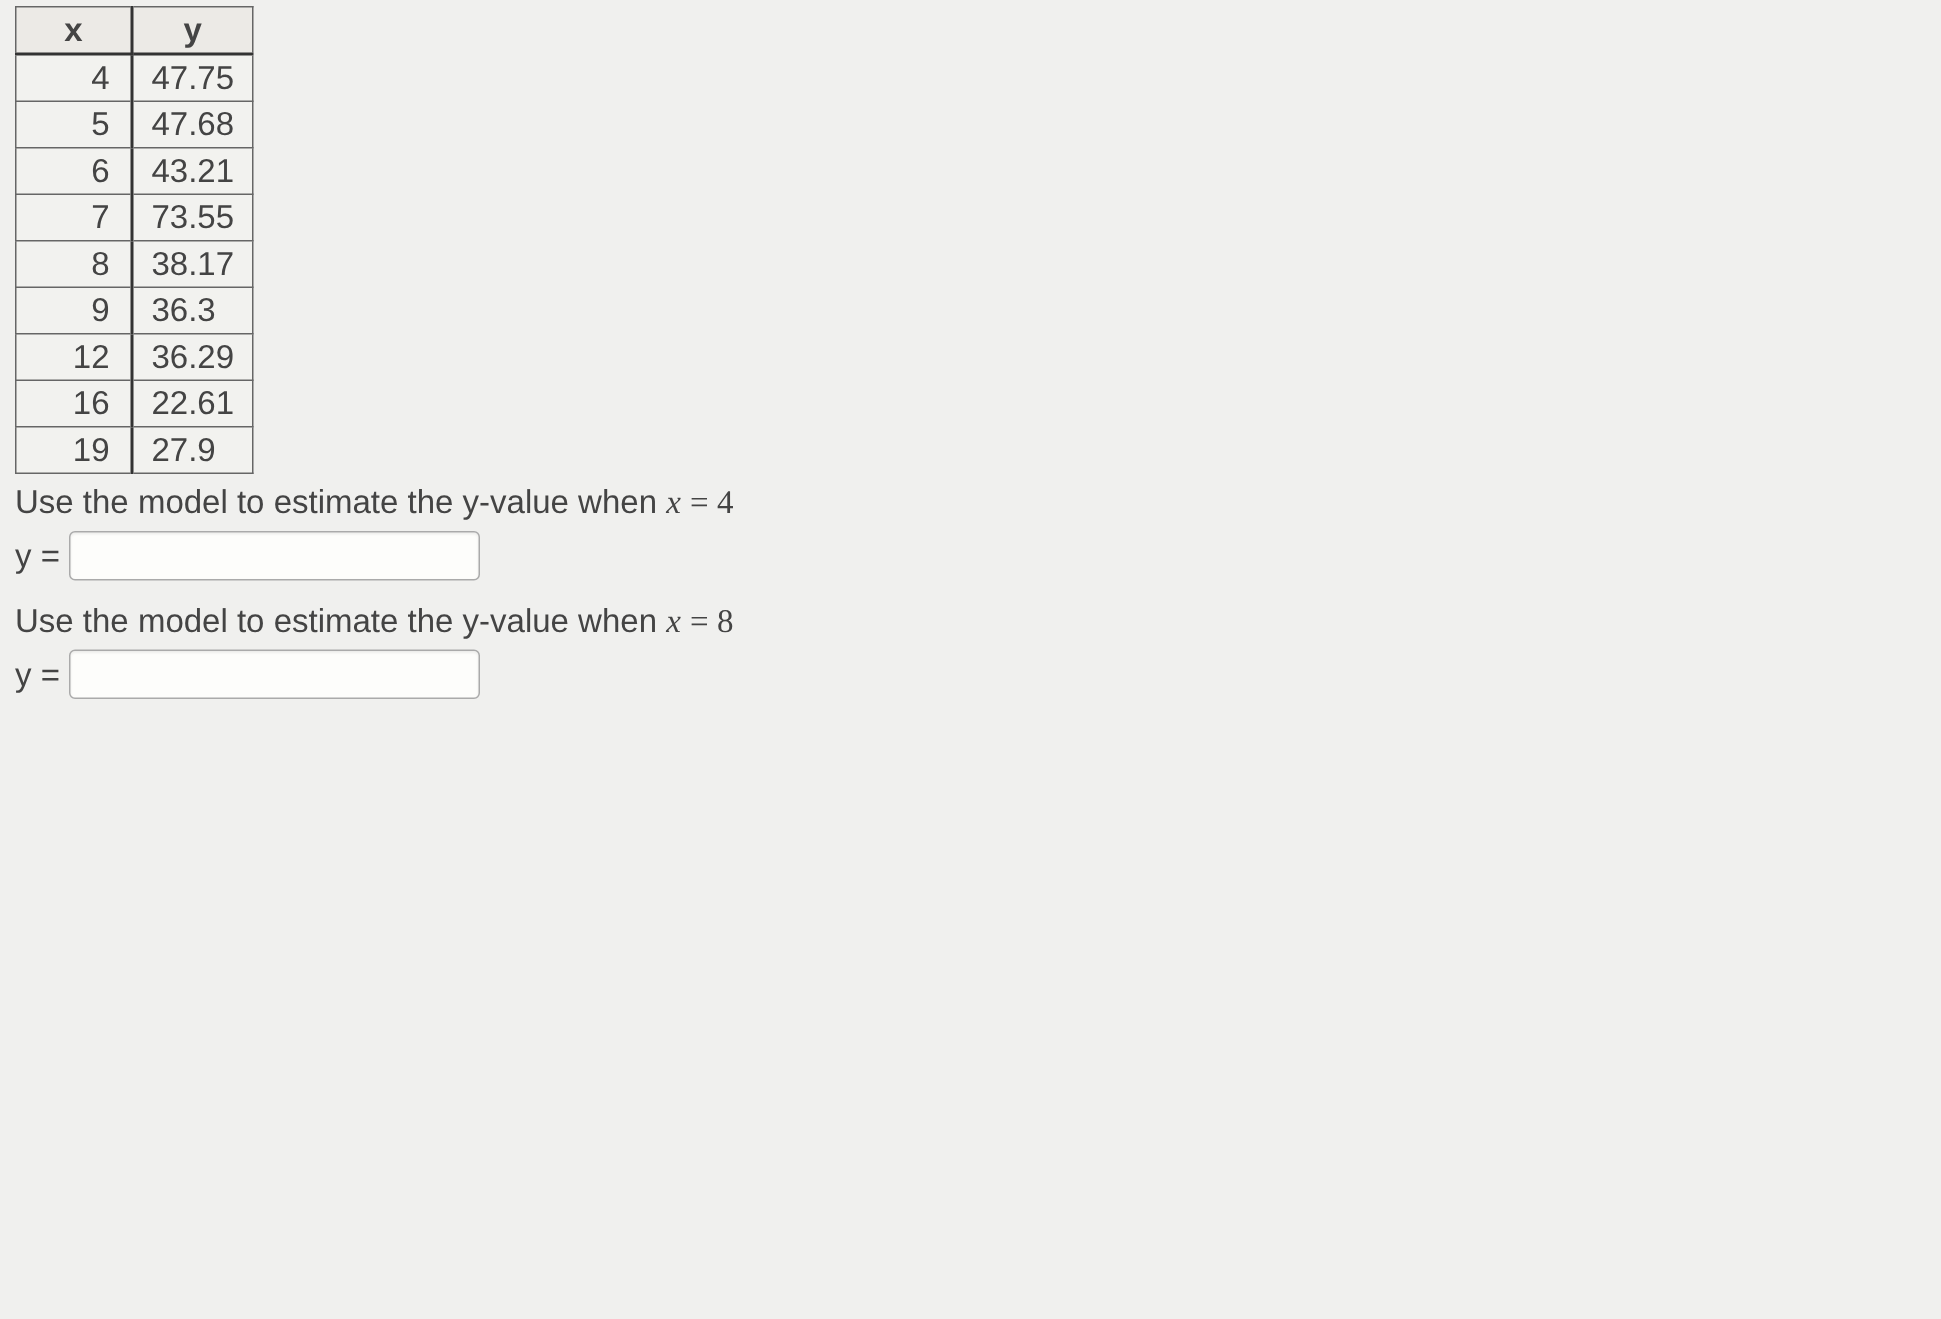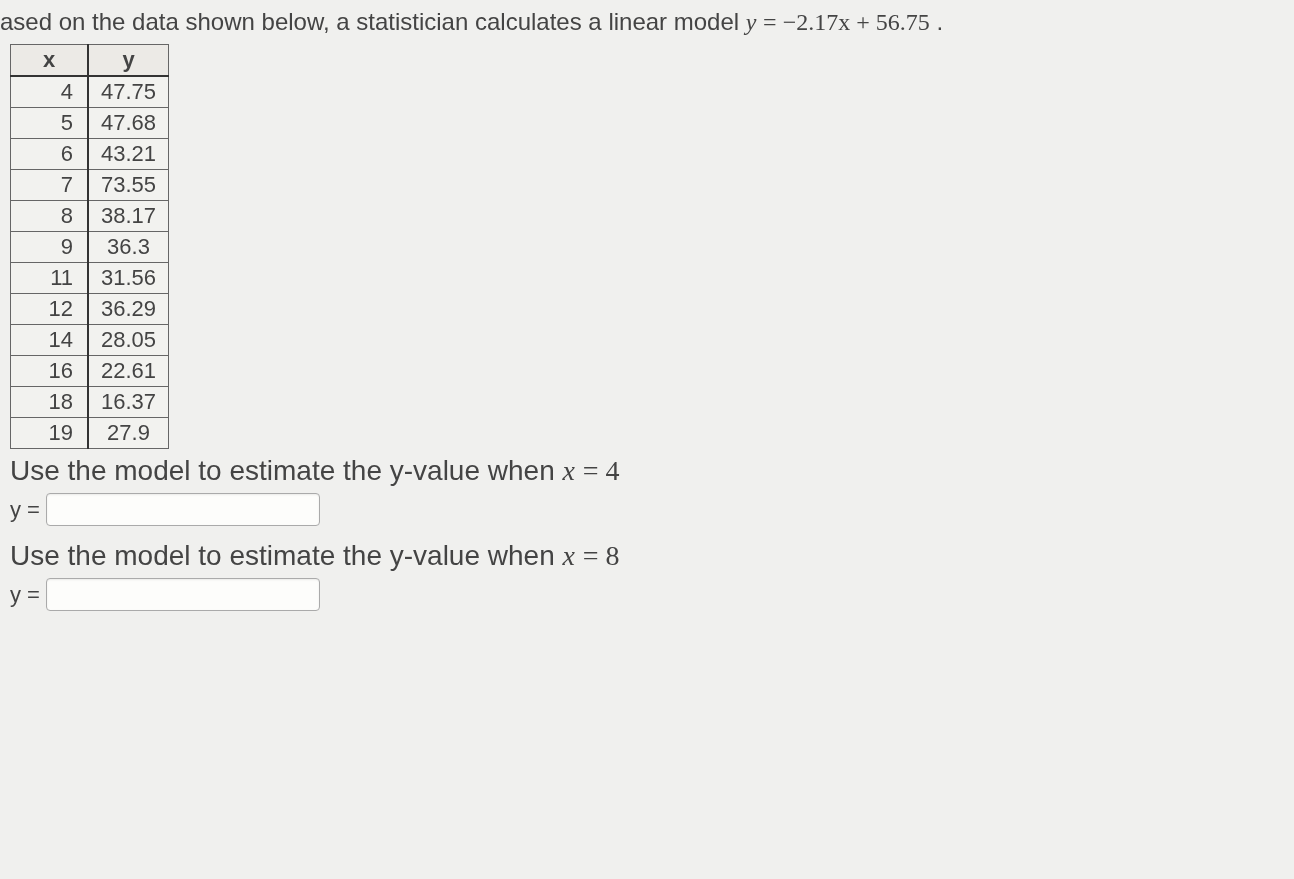--- a/index.html
+++ b/index.html
@@ -44,26 +44,26 @@
     }
     table.data-table th:first-child {
       border-right: 2px solid #333;
     }
     table.data-table td:first-child {
       border-right: 2px solid #333;
       text-align: right;
       padding-right: 14px;
     }
     table.data-table td:nth-child(2) {
-      text-align: center;
+      text-align: left;
       padding-left: 12px;
     }
     .question-line {
       margin: 6px 0 6px 10px;
-      font-size: 28px;
+      font-size: 22px;
     }
     .answer-line {
       margin: 4px 0 14px 10px;
       font-size: 22px;
       display: flex;
       align-items: center;
     }
     .answer-line .label {
       margin-right: 6px;
     }
@@ -75,27 +75,20 @@
       border-radius: 4px;
       background: #fdfdfb;
       box-shadow: inset 0 1px 2px rgba(0,0,0,0.08);
     }
   </style>
 </head>
 <body>
 
 <div class="content">
 
-  <div class="prompt-text">
-    <span>ased on the data shown below, a statistician calculates a linear model </span>
-    <span class="math-var">y</span>
-    <span class="math-expr"> = </span>
-    <span class="math-expr">−2.17x + 56.75</span>
-    <span>.</span>
-  </div>
 
   <table class="data-table">
     <thead>
       <tr>
         <th>x</th>
         <th>y</th>
       </tr>
     </thead>
     <tbody>
         <tr>
@@ -116,38 +109,26 @@
         </tr>
         <tr>
           <td>8</td>
           <td>38.17</td>
         </tr>
         <tr>
           <td>9</td>
           <td>36.3</td>
         </tr>
         <tr>
-          <td>11</td>
-          <td>31.56</td>
-        </tr>
-        <tr>
           <td>12</td>
           <td>36.29</td>
         </tr>
         <tr>
-          <td>14</td>
-          <td>28.05</td>
-        </tr>
-        <tr>
           <td>16</td>
           <td>22.61</td>
-        </tr>
-        <tr>
-          <td>18</td>
-          <td>16.37</td>
         </tr>
         <tr>
           <td>19</td>
           <td>27.9</td>
         </tr>
       </tbody>
   </table>
 
   <div class="question-line">
     <span>Use the model to estimate the y-value when </span>

